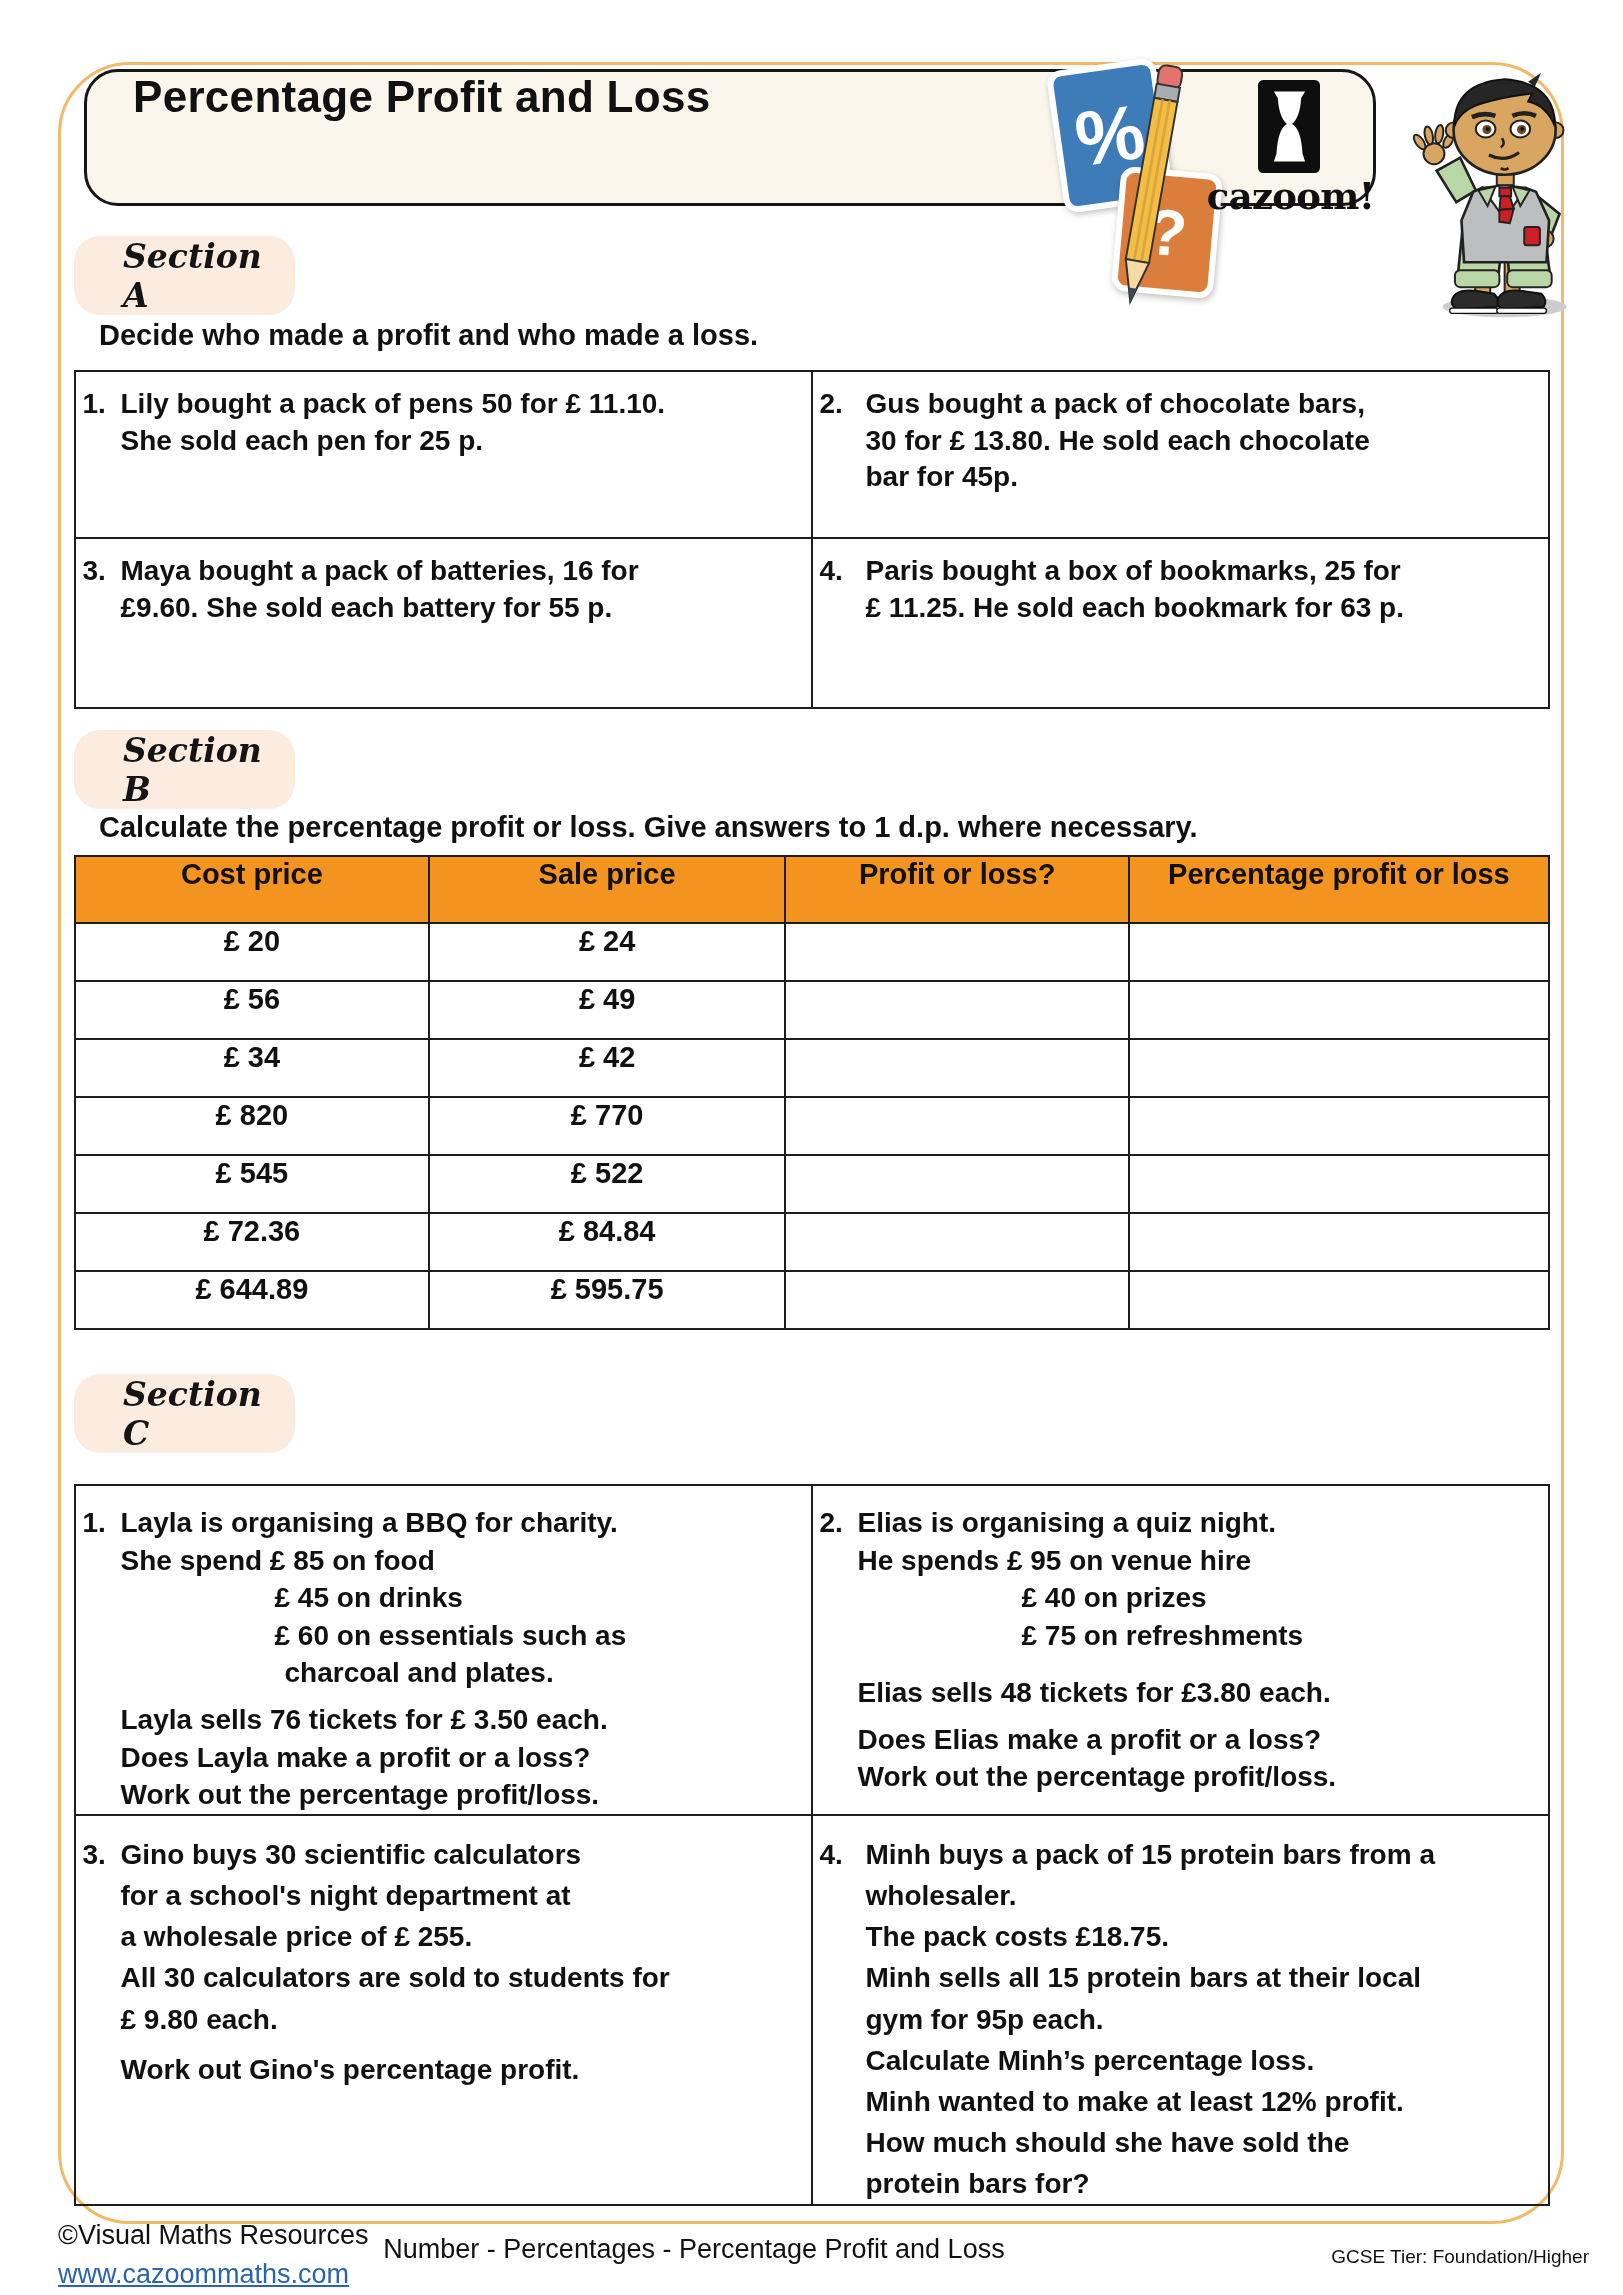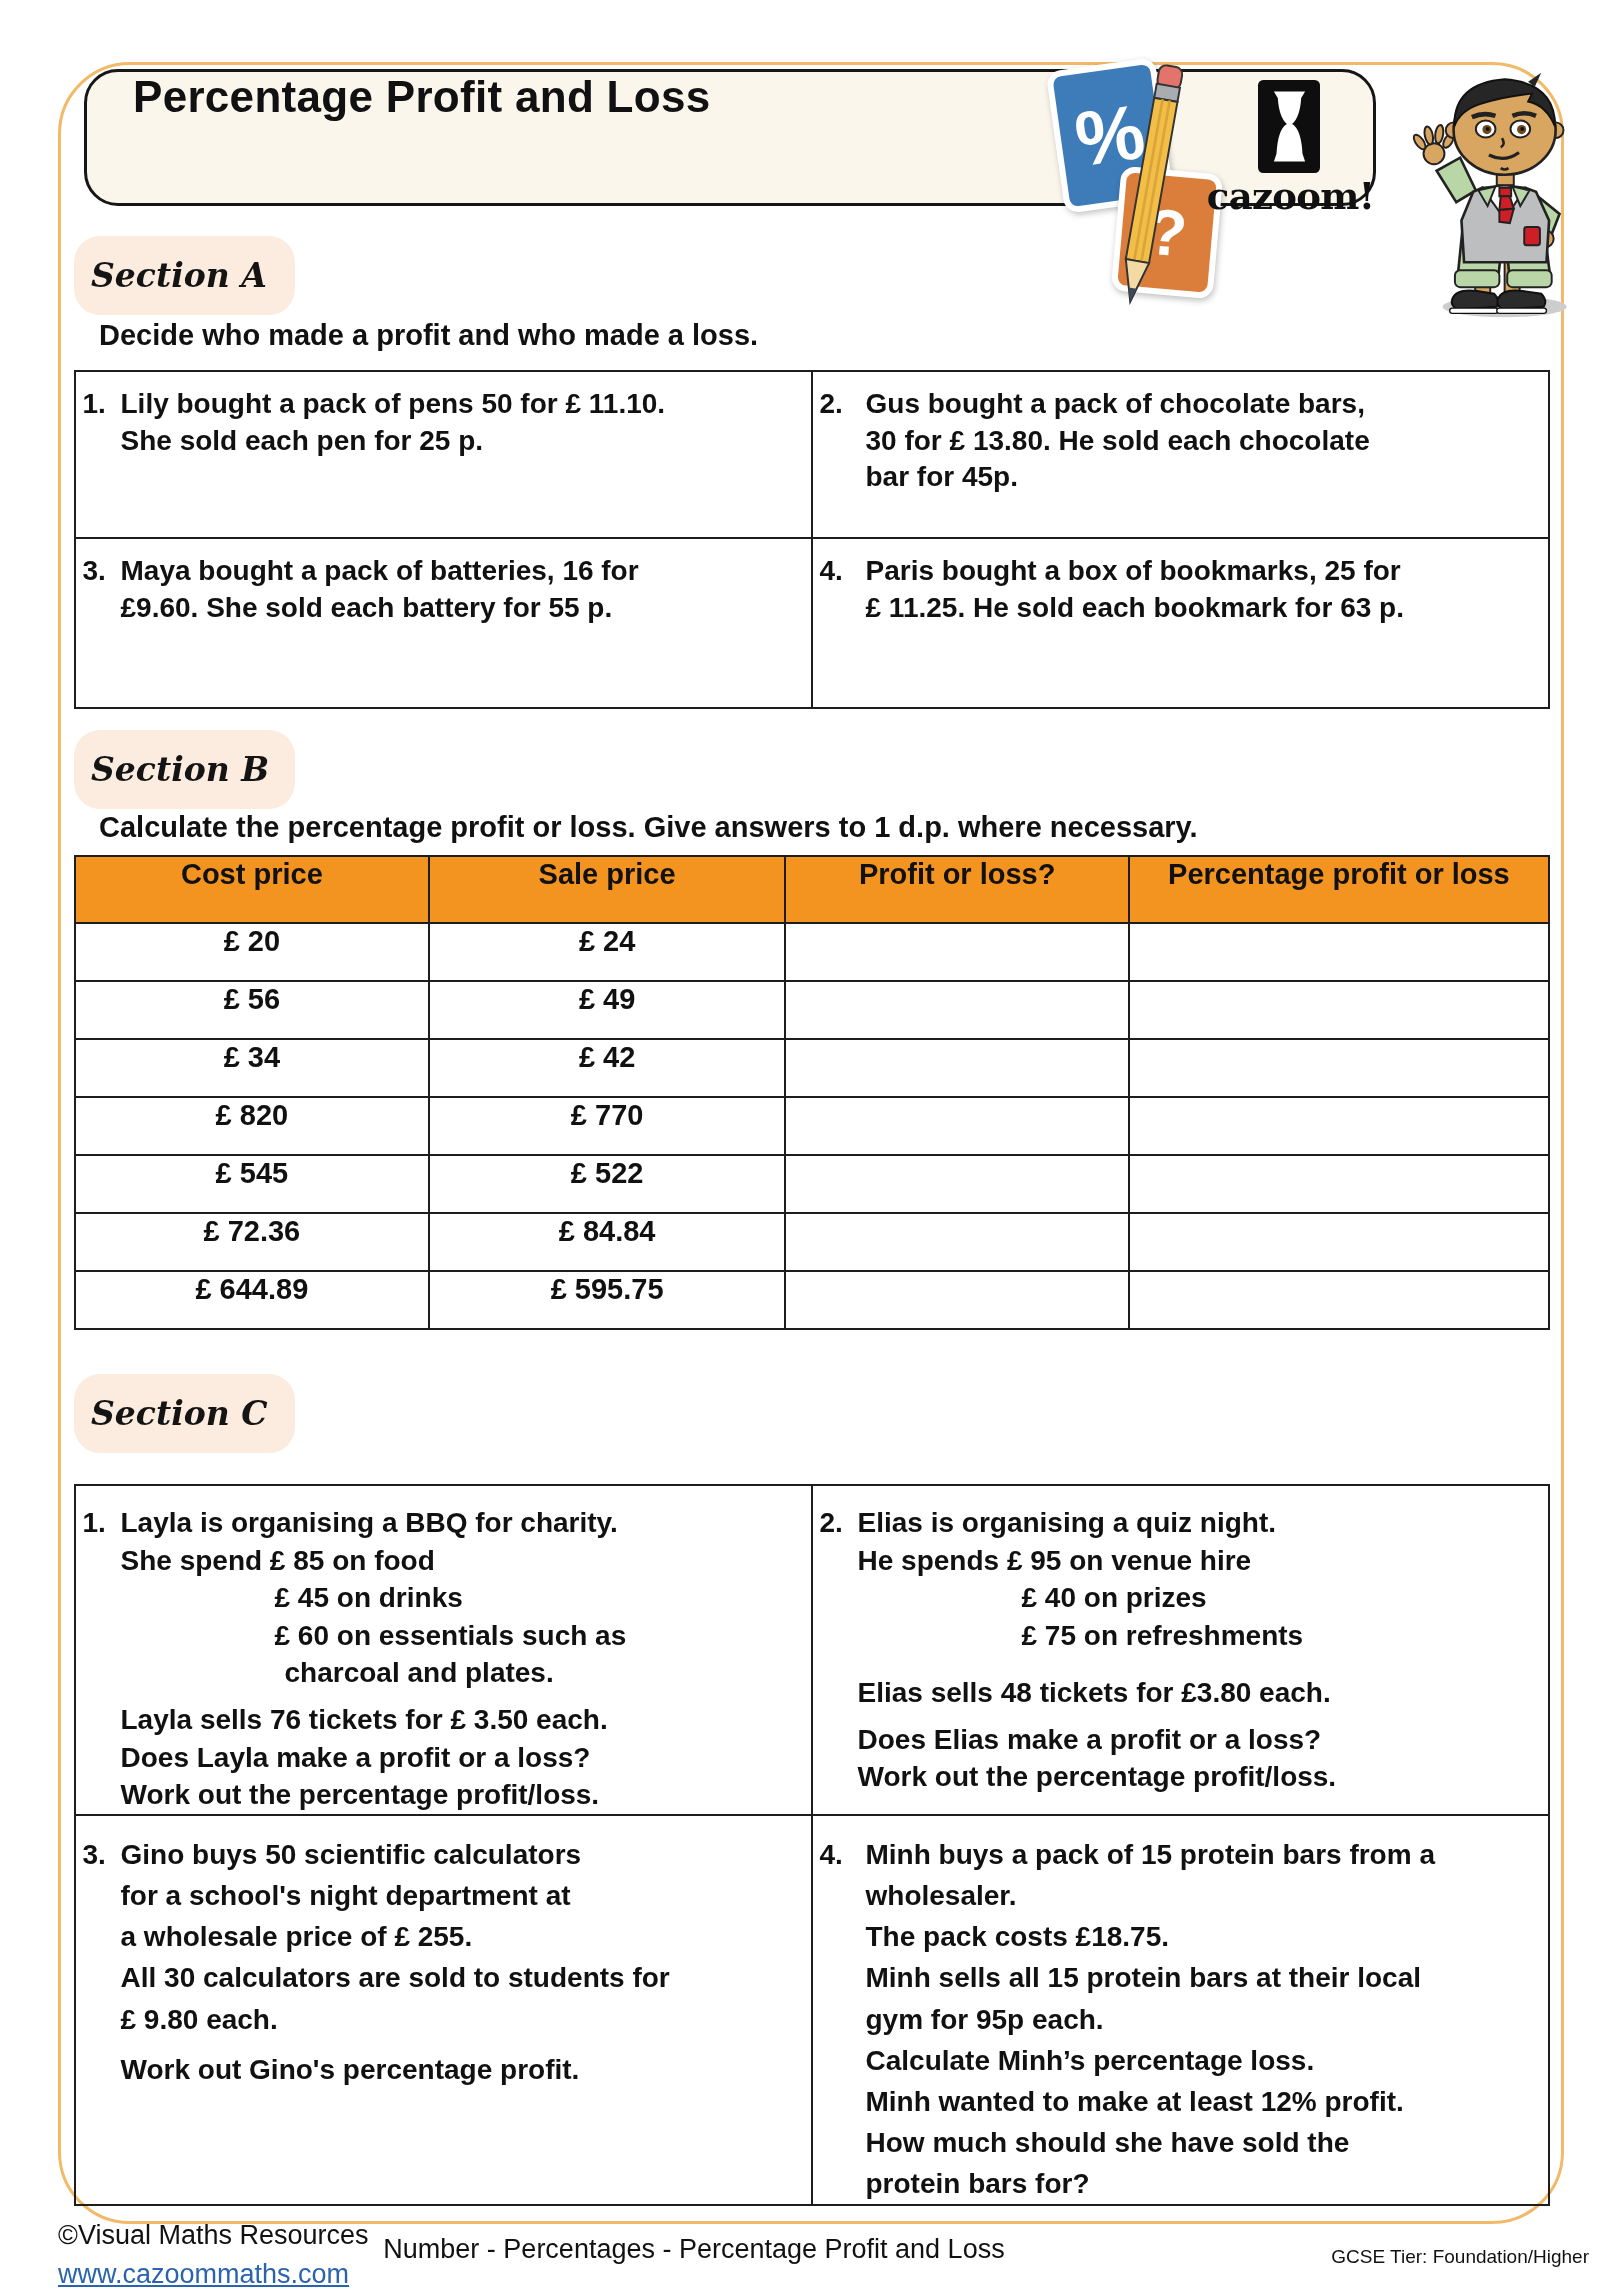--- a/index.html
+++ b/index.html
@@ -29,21 +29,21 @@
             display:flex;align-items:center;justify-content:center;}
   .logo-word{position:absolute;left:152px;top:128px;width:183px;text-align:center;
              font-family:"DejaVu Serif",serif;font-weight:bold;font-size:37px;letter-spacing:-0.7px;color:#101010;}
   .boy{position:absolute;left:1400px;top:62px;z-index:1;}
 
   
   .section-label{position:absolute;left:74px;width:221px;height:79px;
                  background:var(--section_label_bg,#FCECDF);border-radius:26px;
                  display:flex;align-items:center;}
   .section-label span{font-family:"DejaVu Serif",serif;font-style:italic;font-weight:bold;
-                      font-size:33px;padding-left:17px;color:#141414;}
+                      font-size:33px;padding-left:49px;color:#141414;}
   .instruction{position:absolute;left:99px;font-size:29px;font-weight:bold;}
 
   
   table.grid{position:absolute;left:74px;border-collapse:collapse;table-layout:fixed;width:1476px;}
   table.grid td,table.grid th{border:2px solid #1d1d1d;vertical-align:top;}
 
   
   .table-a td{padding:14.4px 15.7px 0 6.5px;font-size:28px;font-weight:bold;line-height:1.3;}
   .prob{display:flex;}
   .prob .num{flex:0 0 38px;}
@@ -319,21 +319,21 @@
             <div>Work out the percentage profit/loss.</div>
           </div>
         </div>
       </td>
     </tr>
     <tr style="height:374px">
       <td>
         <div class="prob lh-lg">
           <span class="num">3.</span>
           <div class="lines">
-            <div>Gino buys 50 scientific calculators</div>
+            <div>Gino buys 30 scientific calculators</div>
             <div>for a school's night department at</div>
             <div>a wholesale price of £ 255.</div>
             <div>All 30 calculators are sold to students for</div>
             <div>£ 9.80 each.</div>
             <div class="gap-sm">Work out Gino's percentage profit.</div>
           </div>
         </div>
       </td>
       <td>
         <div class="prob lh-lg">

